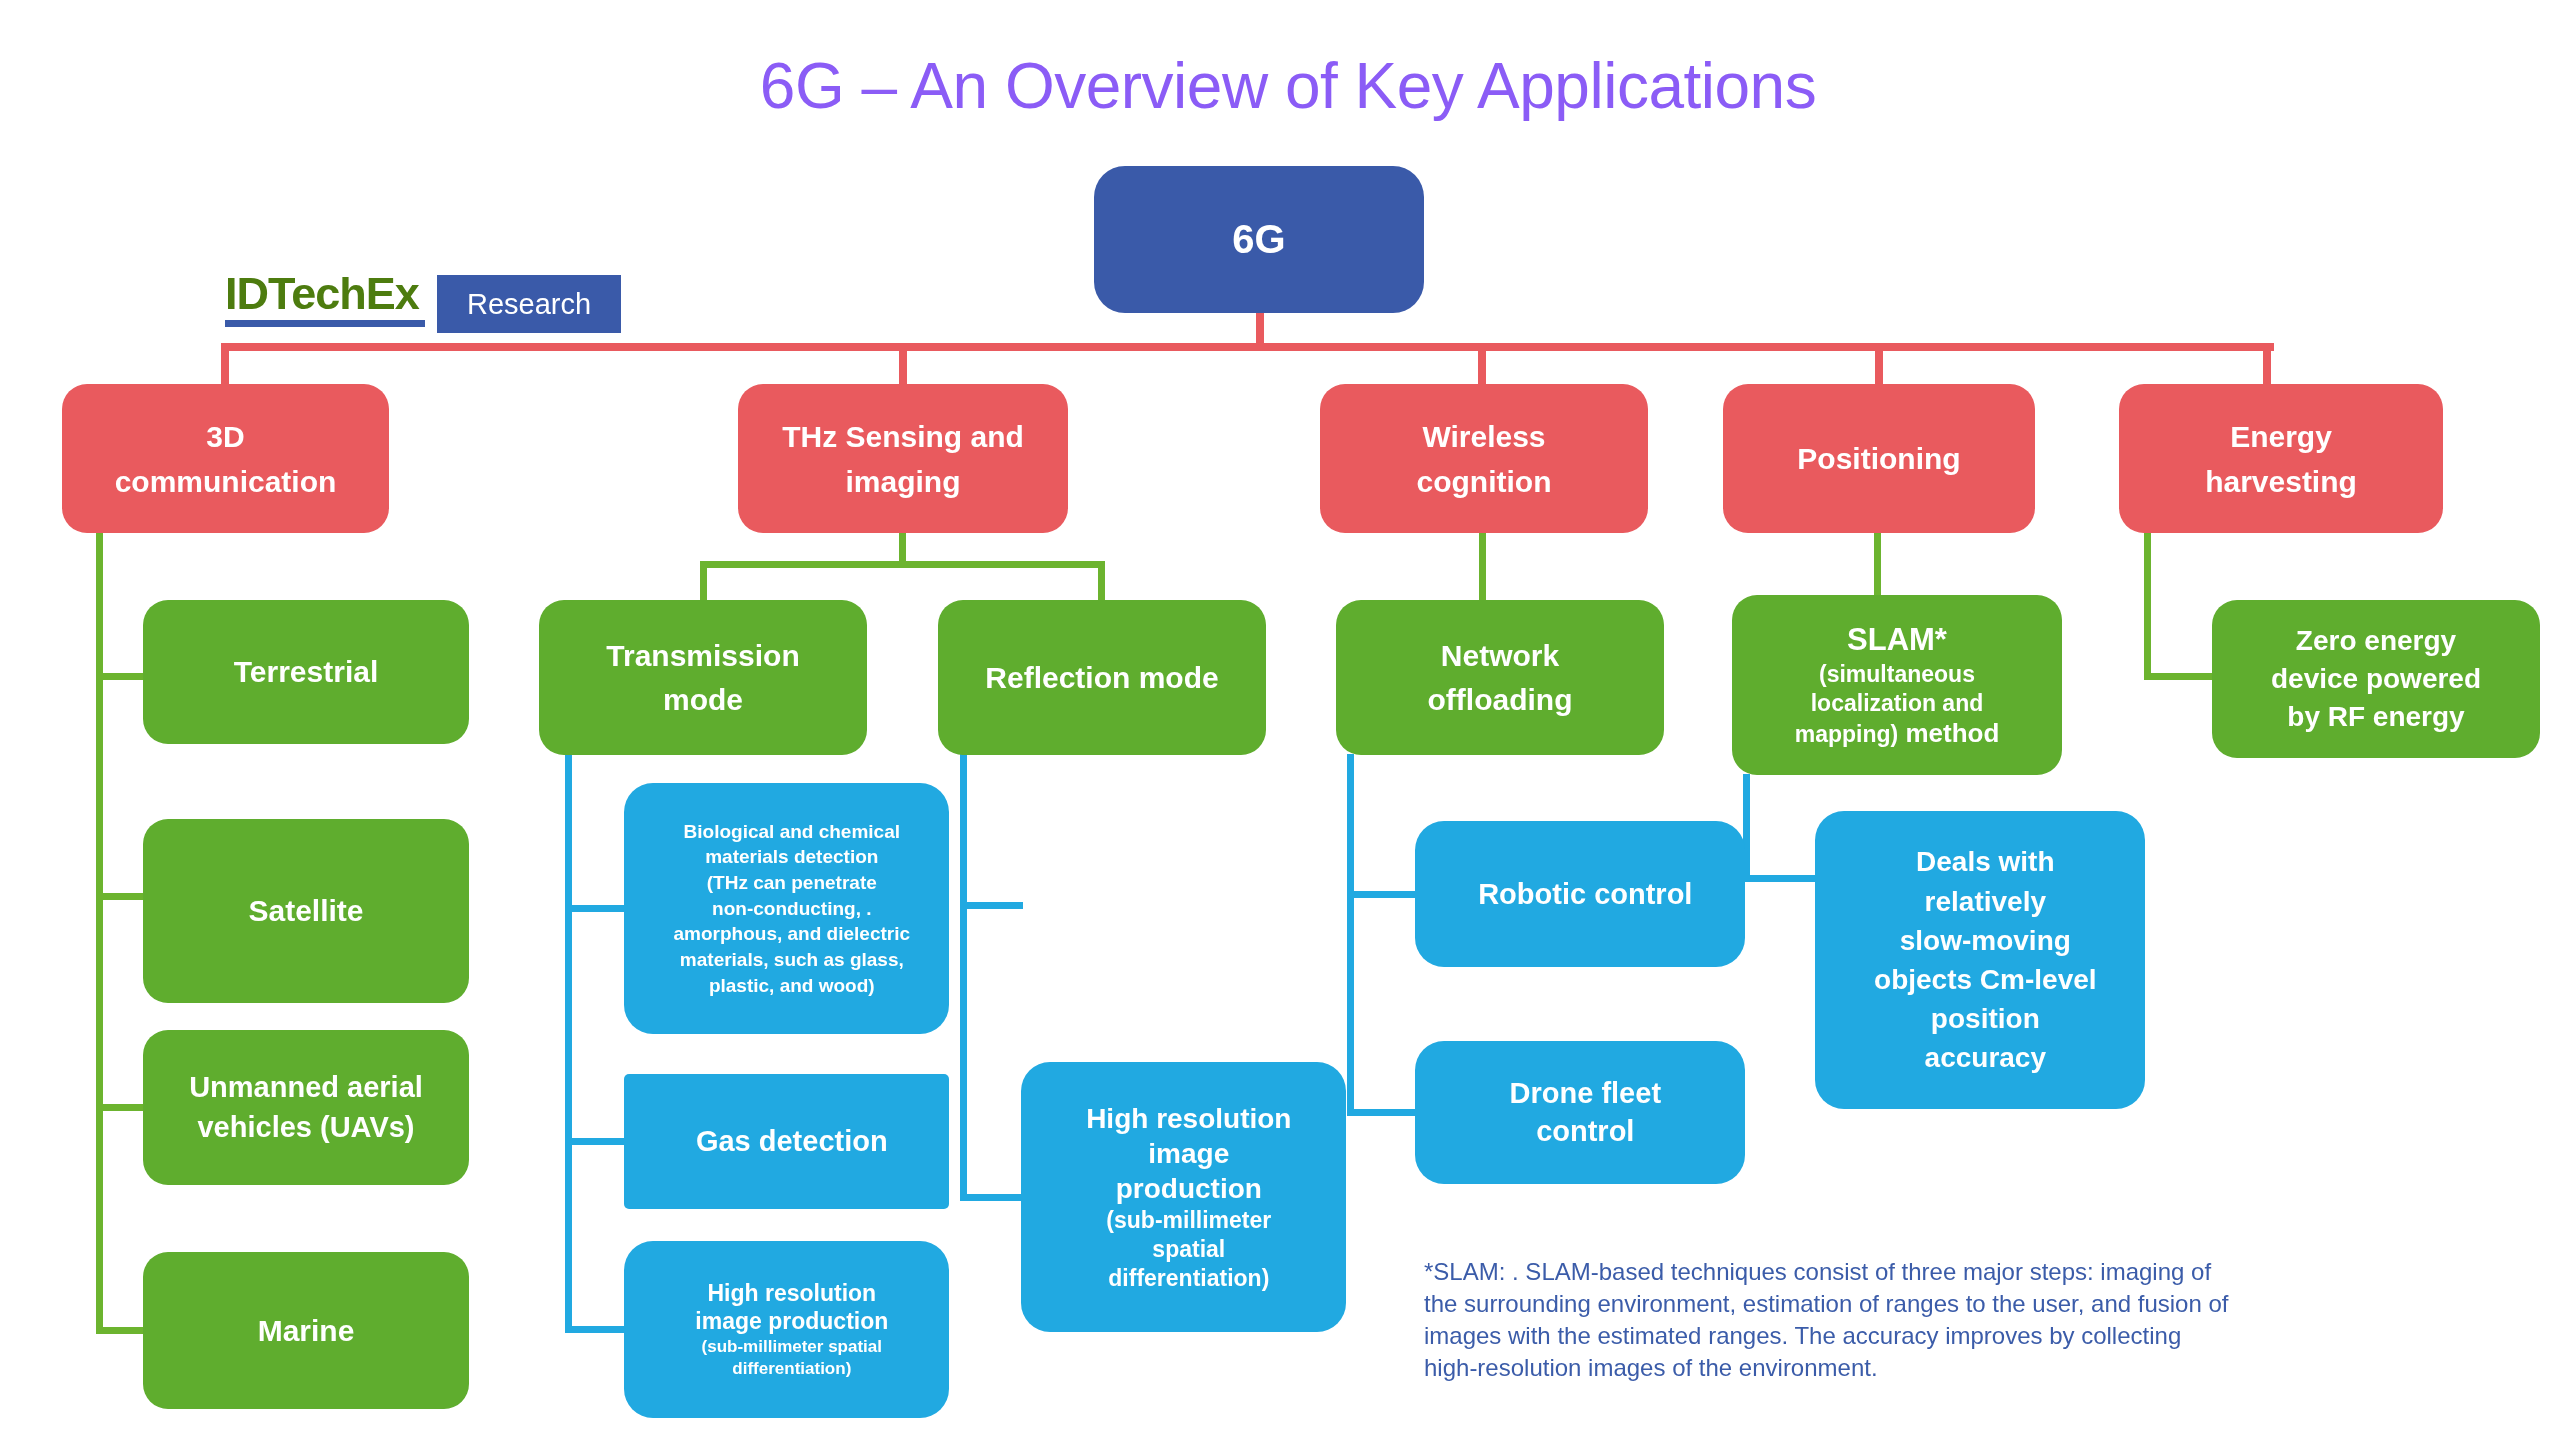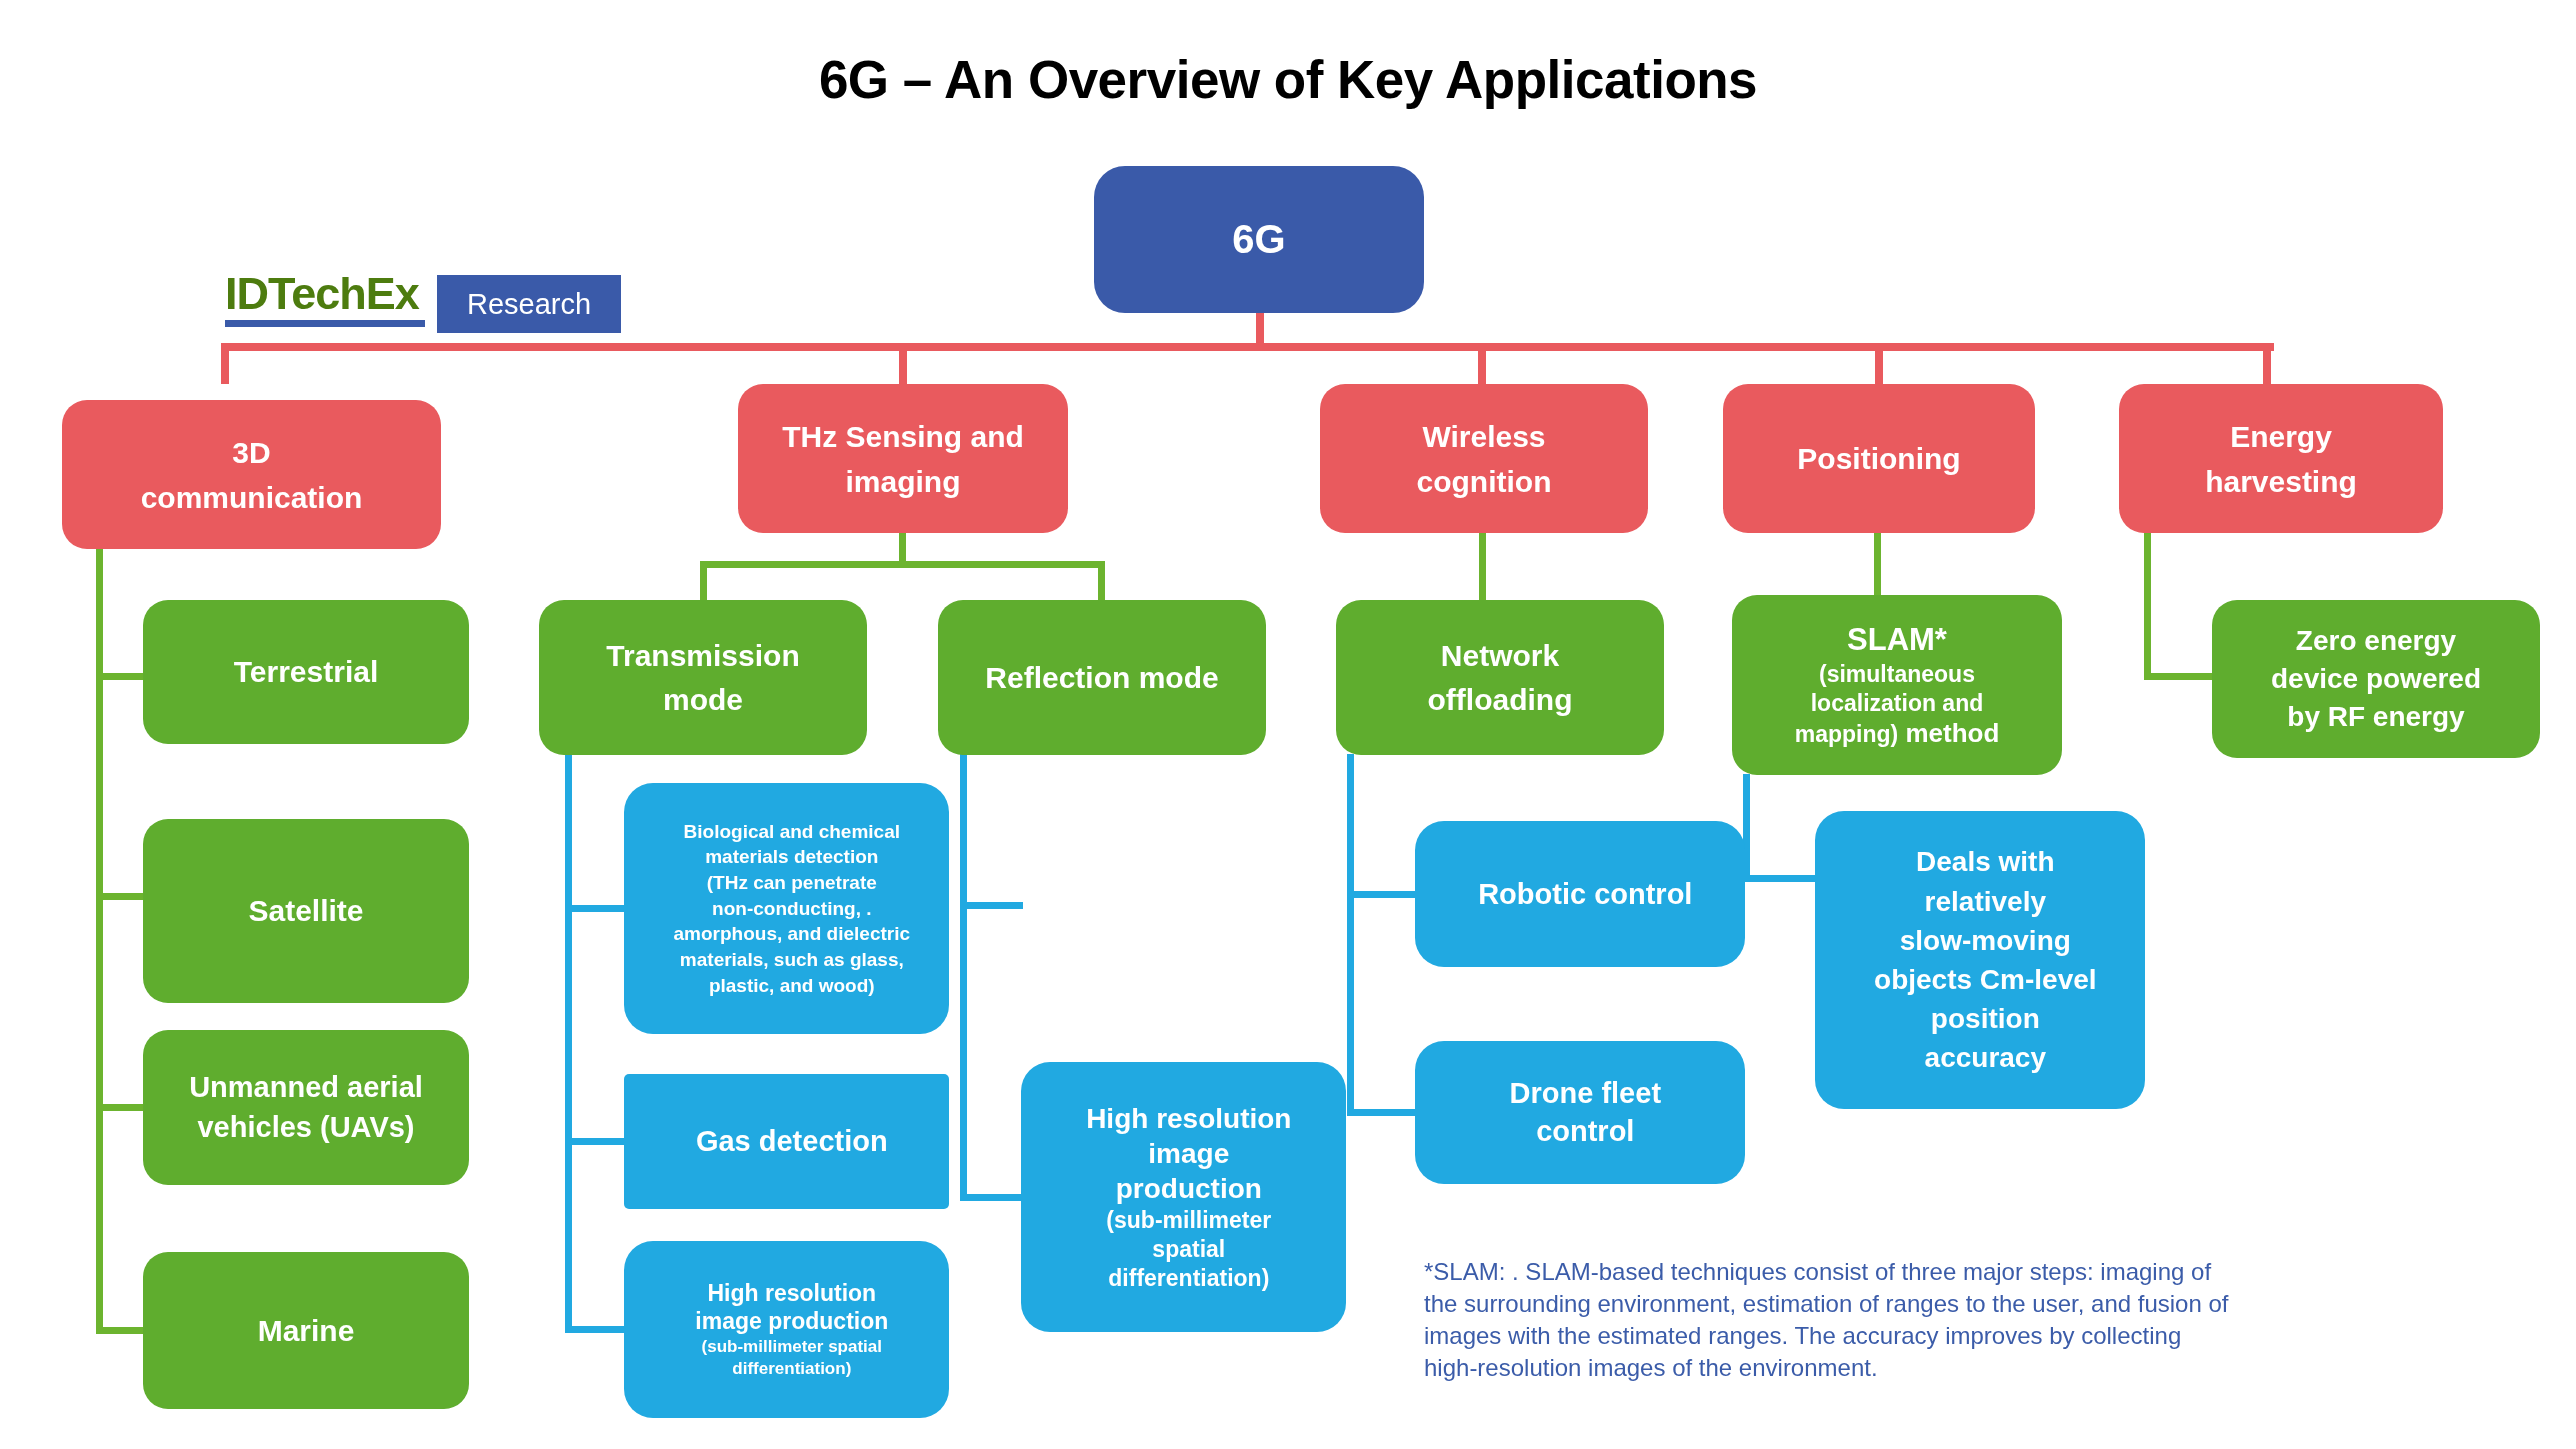--- a/index.html
+++ b/index.html
@@ -2,21 +2,21 @@
 <html style="font-size:8.2px"><head>
 <meta charset="utf-8">
 <style>
   html,body{margin:0;padding:0;background:#ffffff;}
   #stage{
     position:relative;width:2576px;height:1449px;background:#ffffff;overflow:hidden;
     font-family:"Liberation Sans", sans-serif;
   }
   .title{
     position:absolute;left:0;right:0;top:49px;text-align:center;
-    font-size:53px;font-weight:bold;color:#000000;letter-spacing:-0.5px;
+    font-size:64px;font-weight:normal;color:#8b5cf6;letter-spacing:-0.5px;
   }
   .node{
     position:absolute;display:flex;flex-direction:column;align-items:center;justify-content:center;
     border-radius:25px;color:#ffffff;font-weight:bold;text-align:center;box-sizing:border-box;
     padding:5.2px 14.4px;
   }
   .node .label{display:block;white-space:pre-line;}
   .blue-node{background:#3a5aa9;}
   .red-node{background:#e95a5e;}
   .green-node{background:#5fad2e;}
@@ -91,21 +91,21 @@
   <div class="line cyan-line" style="left:1347px;top:891px;width:71px;height:7.2px"></div>
   <div class="line cyan-line" style="left:1347px;top:1109px;width:71px;height:7.2px"></div>
 
   <div class="line cyan-line" style="left:1743px;top:774px;width:7.2px;height:108px"></div>
   <div class="line cyan-line" style="left:1743px;top:875px;width:74px;height:7.2px"></div>
 
   <div class="node blue-node" style="left:1094px;top:166px;width:330px;height:147px;border-radius:31px">
     <span class="label" style="font-size:40px">6G</span>
   </div>
 
-  <div class="node red-node" style="left:62px;top:400px;width:379px;height:149px">
+  <div class="node red-node" style="left:62px;top:384px;width:327px;height:149px">
     <span class="label" style="font-size:30px;line-height:1.5">3D
 communication</span>
   </div>
   <div class="node red-node" style="left:738px;top:384px;width:330px;height:149px">
     <span class="label" style="font-size:30px;line-height:1.5">THz Sensing and
 imaging</span>
   </div>
   <div class="node red-node" style="left:1320px;top:384px;width:328px;height:149px">
     <span class="label" style="font-size:30px;line-height:1.5">Wireless
 cognition</span>

